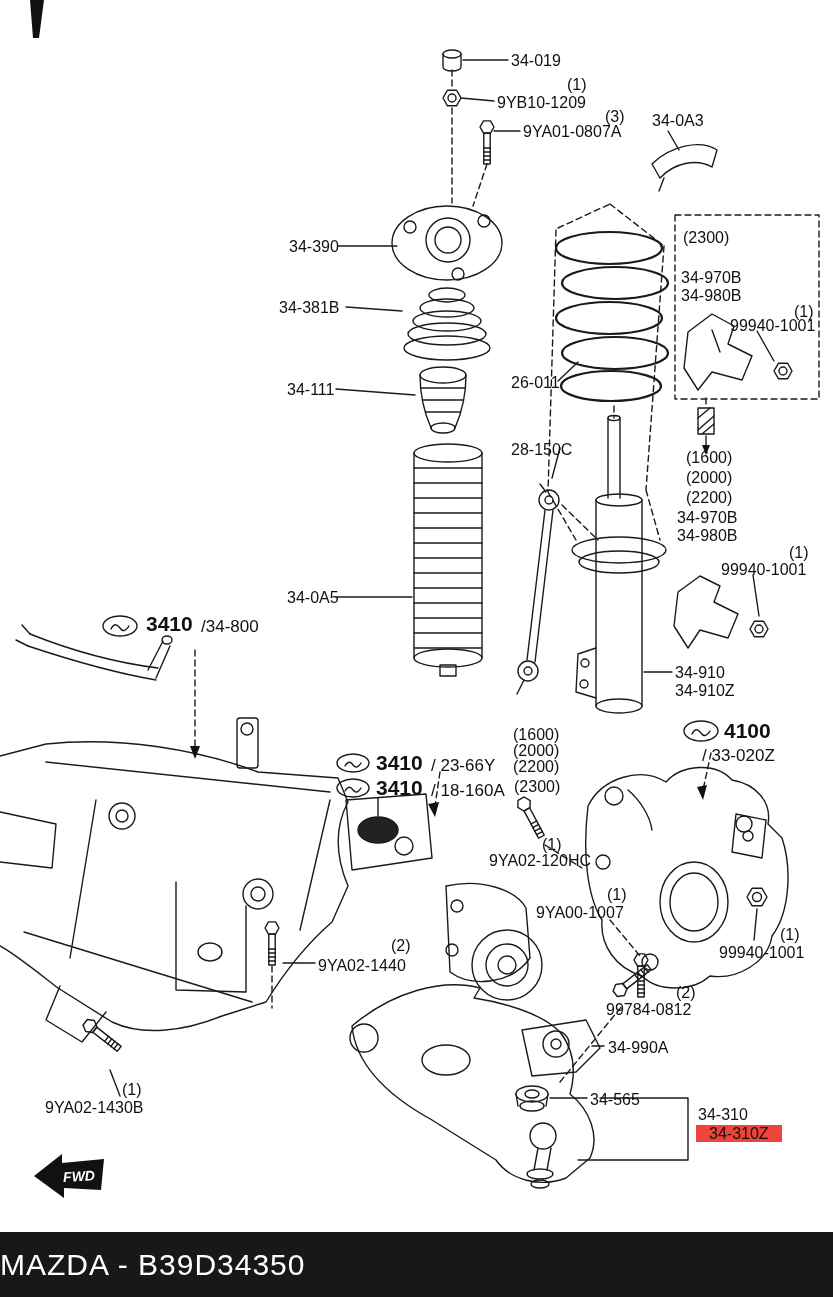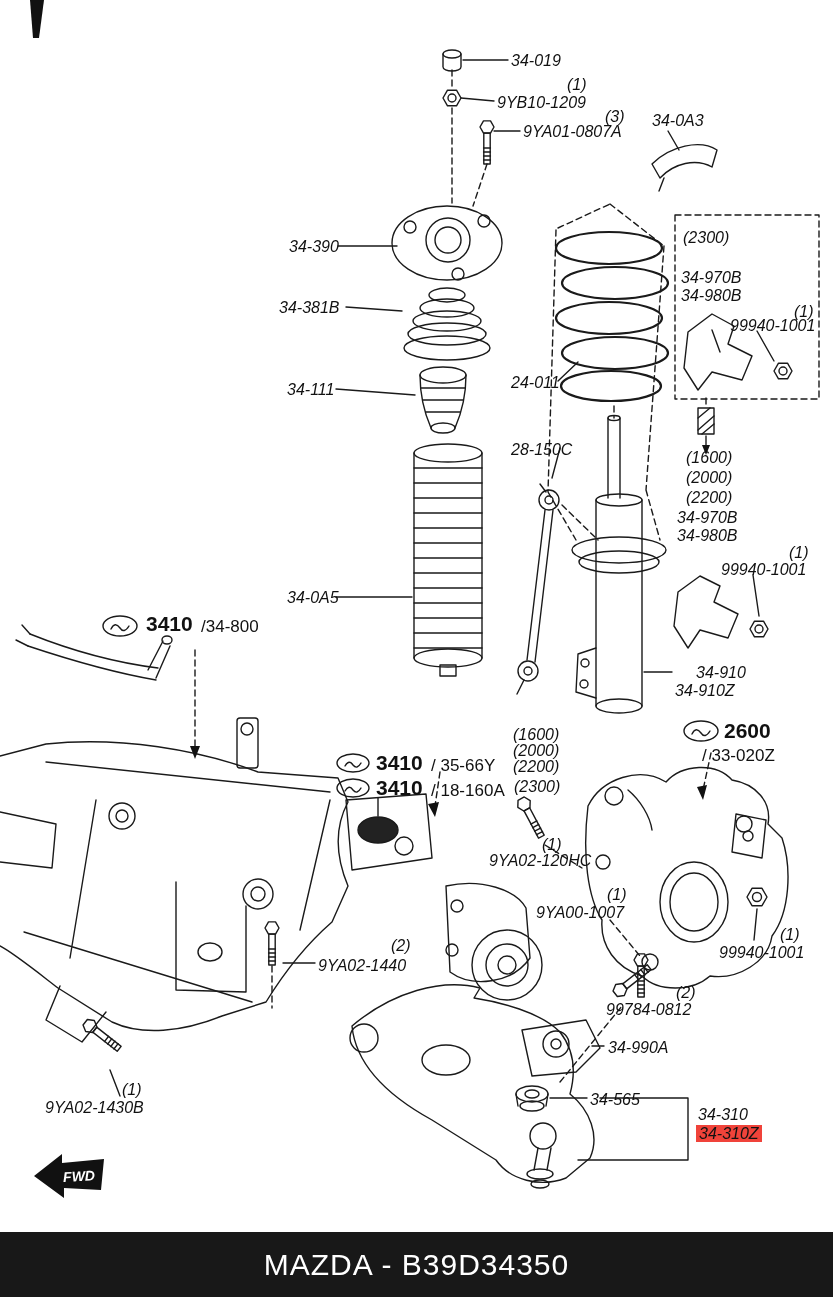--- a/index.html
+++ b/index.html
@@ -1,24 +1,24 @@
 <!DOCTYPE html>
 <html><head>
 <meta charset="utf-8">
 <style>
   html,body{margin:0;padding:0;background:#fff;}
   .page{position:relative;width:833px;height:1297px;background:#fff;
         font-family:"Liberation Sans",sans-serif;overflow:hidden;outline:1px solid #c9c9c9;}
   svg{position:absolute;left:0;top:0;}
-  .lbl{position:absolute;font-size:16px;color:#111;white-space:nowrap;line-height:1.05;font-style:italic;}
+  .lbl{position:absolute;font-size:16px;color:#111;white-space:nowrap;line-height:1.05;}
   .lblb{position:absolute;font-size:21px;font-weight:bold;color:#111;white-space:nowrap;}
   .sfx{position:absolute;font-size:17px;color:#111;white-space:nowrap;}
-  .hl{background:#f0433a;padding:0 3px;}
+  .hl{background:#f0433a;padding:0 13px;}
   .footer{position:absolute;left:0;top:1232px;width:833px;height:65px;background:#181818;
-          display:flex;align-items:center;justify-content:center;gap:58px;
+          display:flex;align-items:center;gap:58px;
           color:#fff;font-size:30px;letter-spacing:1px;}
 </style>
 </head>
 <body>
 
 <div class="page">
 
 <svg width="833" height="1232" viewBox="0 0 833 1232">
   <defs>
     <g id="bolt">
@@ -278,48 +278,48 @@
 
 <div class="lbl" style="left:511px;top:53px">34-019</div>
 <div class="lbl" style="left:567px;top:77px">(1)</div>
 <div class="lbl" style="left:497px;top:95px">9YB10-1209</div>
 <div class="lbl" style="left:605px;top:109px">(3)</div>
 <div class="lbl" style="left:523px;top:124px">9YA01-0807A</div>
 <div class="lbl" style="left:652px;top:113px">34-0A3</div>
 <div class="lbl" style="left:289px;top:239px">34-390</div>
 <div class="lbl" style="left:279px;top:300px">34-381B</div>
 <div class="lbl" style="left:287px;top:382px">34-111</div>
-<div class="lbl" style="left:511px;top:375px">24-011</div>
+<div class="lbl" style="left:511px;top:375px">26-011</div>
 <div class="lbl" style="left:683px;top:230px">(2300)</div>
 <div class="lbl" style="left:681px;top:270px">34-970B</div>
 <div class="lbl" style="left:681px;top:288px">34-980B</div>
 <div class="lbl" style="left:794px;top:304px">(1)</div>
 <div class="lbl" style="left:730px;top:318px">99940-1001</div>
 <div class="lbl" style="left:511px;top:442px">28-150C</div>
 <div class="lbl" style="left:686px;top:450px">(1600)</div>
 <div class="lbl" style="left:686px;top:470px">(2000)</div>
 <div class="lbl" style="left:686px;top:490px">(2200)</div>
 <div class="lbl" style="left:677px;top:510px">34-970B</div>
 <div class="lbl" style="left:677px;top:528px">34-980B</div>
 <div class="lbl" style="left:789px;top:545px">(1)</div>
 <div class="lbl" style="left:721px;top:562px">99940-1001</div>
 <div class="lbl" style="left:287px;top:590px">34-0A5</div>
 <div class="lblb" style="left:146px;top:612px">3410</div>
 <div class="sfx" style="left:201px;top:617px">/34-800</div>
-<div class="lbl" style="left:696px;top:665px">34-910</div>
+<div class="lbl" style="left:675px;top:665px">34-910</div>
 <div class="lbl" style="left:675px;top:683px">34-910Z</div>
 <div class="lbl" style="left:513px;top:727px">(1600)</div>
 <div class="lbl" style="left:513px;top:743px">(2000)</div>
 <div class="lbl" style="left:513px;top:759px">(2200)</div>
 <div class="lblb" style="left:376px;top:751px">3410</div>
-<div class="sfx" style="left:431px;top:756px">/ 35-66Y</div>
+<div class="sfx" style="left:431px;top:756px">/ 23-66Y</div>
 <div class="lblb" style="left:376px;top:776px">3410</div>
 <div class="sfx" style="left:431px;top:781px">/ 18-160A</div>
 <div class="lbl" style="left:514px;top:779px">(2300)</div>
-<div class="lblb" style="left:724px;top:719px">2600</div>
+<div class="lblb" style="left:724px;top:719px">4100</div>
 <div class="sfx" style="left:702px;top:746px">/ 33-020Z</div>
 <div class="lbl" style="left:542px;top:837px">(1)</div>
 <div class="lbl" style="left:489px;top:853px">9YA02-120HC</div>
 <div class="lbl" style="left:607px;top:887px">(1)</div>
 <div class="lbl" style="left:536px;top:905px">9YA00-1007</div>
 <div class="lbl" style="left:780px;top:927px">(1)</div>
 <div class="lbl" style="left:719px;top:945px">99940-1001</div>
 <div class="lbl" style="left:391px;top:938px">(2)</div>
 <div class="lbl" style="left:318px;top:958px">9YA02-1440</div>
 <div class="lbl" style="left:676px;top:985px">(2)</div>

